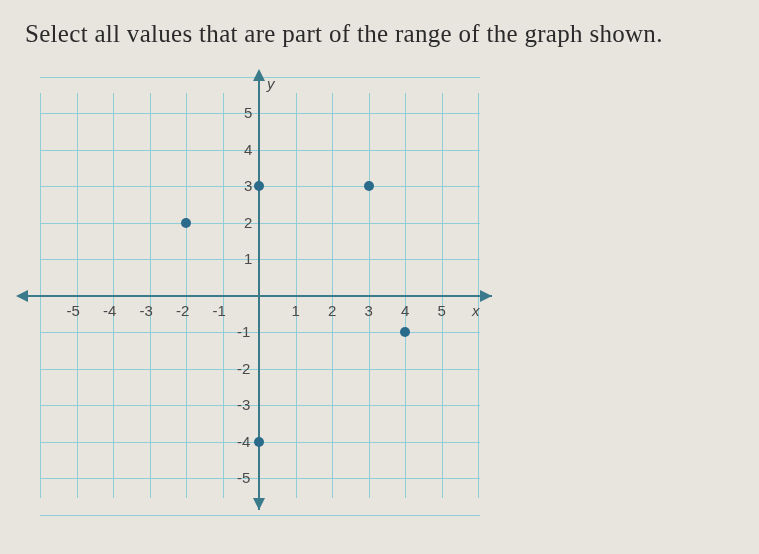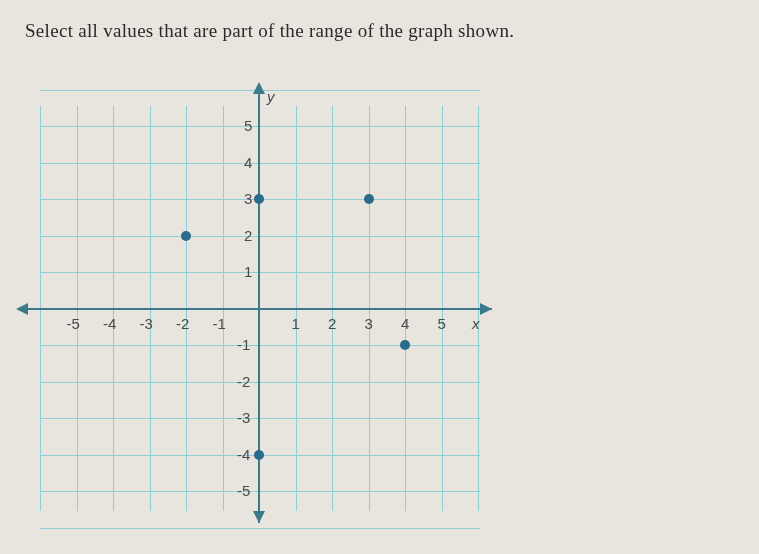--- a/index.html
+++ b/index.html
@@ -5,23 +5,23 @@
     * { margin: 0; padding: 0; box-sizing: border-box; }
     body {
       font-family: Georgia, 'Times New Roman', serif;
       background: #e8e4de;
       width: 759px;
       height: 554px;
       padding: 20px 25px;
       color: #2a2a2a;
     }
     .question {
-      font-size: 19px;
+      font-size: 25px;
       font-weight: 500;
-      margin-bottom: 64px;
+      margin-bottom: 45px;
       letter-spacing: 0.3px;
     }
     .graph-container {
       margin-left: 15px;
       position: relative;
       width: 440px;
       height: 405px;
     }
     .graph {
       position: relative;

